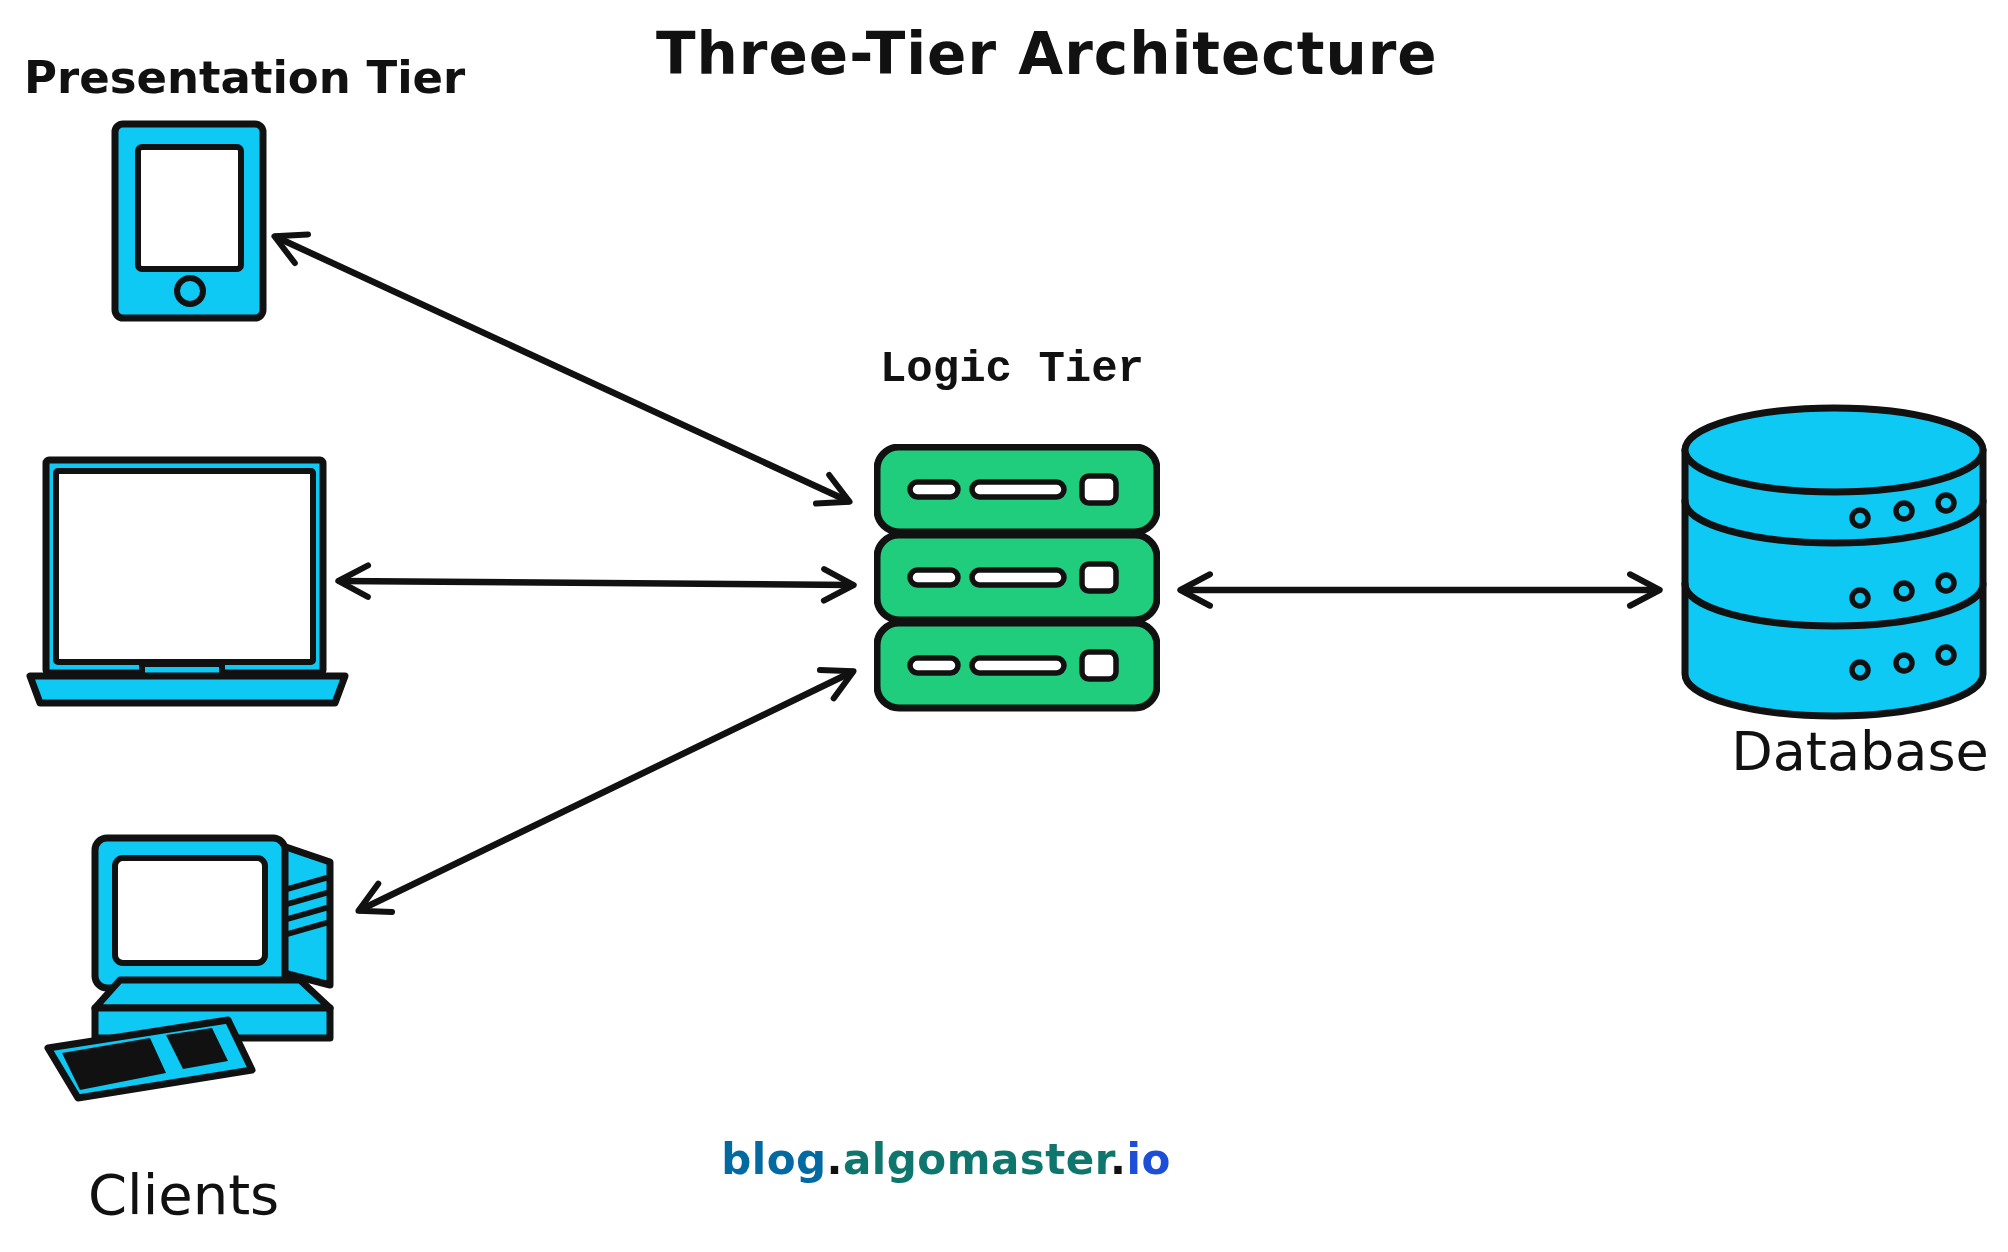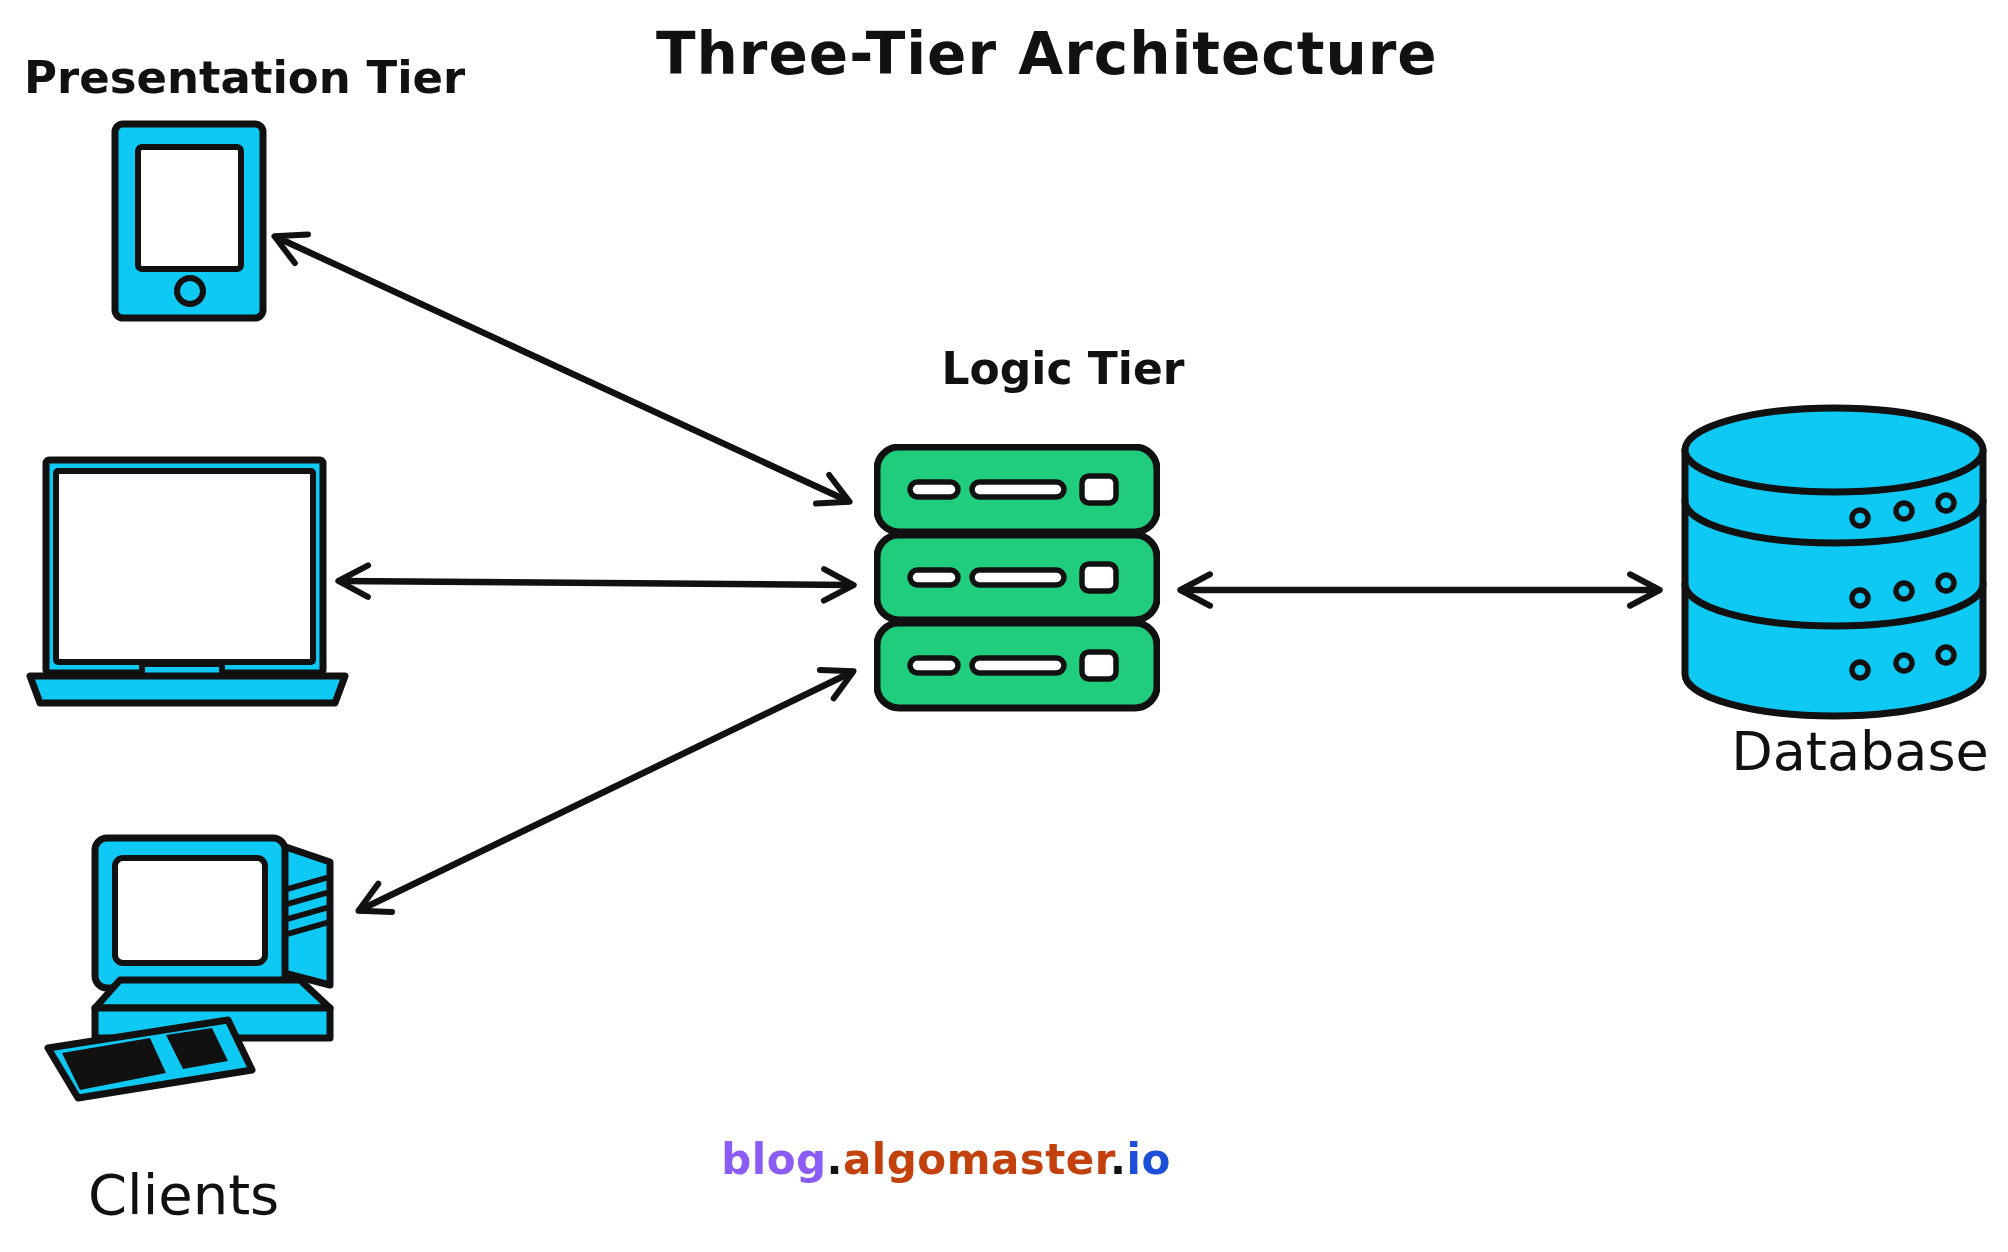--- a/index.html
+++ b/index.html
@@ -35,21 +35,21 @@
   .footer{font-size:42px;font-weight:700;letter-spacing:0.5px;}
 </style>
 </head>
 <body>
 
 <div class="canvas">
 
   <div class="abs label title center" style="left:656px;top:24px;width:724px;">Three-Tier Architecture</div>
 
   <div class="abs label tier-label" style="left:24px;top:54px;font-size:45px;">Presentation Tier</div>
-  <div class="abs label tier-label center" style="left:923px;top:346px;width:280px;">Logic Tier</div>
+  <div class="abs label tier-label center" style="left:872px;top:346px;width:280px;font-family:Liberation Mono, monospace;">Logic Tier</div>
 
   <div class="abs label caption" style="left:88px;top:1166px;font-size:56px;">Clients</div>
   <div class="abs label caption center" style="left:1695px;top:724px;width:330px;">Database</div>
 
   <svg class="abs" style="left:0;top:0;" width="2008" height="1252" viewBox="0 0 2008 1252">
     <defs>
       <marker id="ah" viewBox="0 0 24 24" refX="20" refY="12" markerWidth="42" markerHeight="42" markerUnits="userSpaceOnUse" orient="auto-start-reverse">
         <path d="M4 3 L21 12 L4 21" fill="none" stroke="#111111" stroke-width="3.4" stroke-linecap="round" stroke-linejoin="round"></path>
       </marker>
     </defs>
@@ -120,16 +120,16 @@
       <circle cx="180" cy="196" r="8" class="fill-cyan stroke sw5"></circle>
       <circle cx="224" cy="189" r="8" class="fill-cyan stroke sw5"></circle>
       <circle cx="266" cy="181" r="8" class="fill-cyan stroke sw5"></circle>
       <circle cx="180" cy="268" r="8" class="fill-cyan stroke sw5"></circle>
       <circle cx="224" cy="261" r="8" class="fill-cyan stroke sw5"></circle>
       <circle cx="266" cy="253" r="8" class="fill-cyan stroke sw5"></circle>
     </g>
   </svg>
 
   <div class="abs label footer center" style="left:656px;top:1138px;width:580px;">
-    <span style="color: #8b5cf6;">blog</span><span style="color: rgb(17, 17, 17);">.</span><span style="color: #c2410c;">algomaster</span><span style="color: rgb(17, 17, 17);">.</span><span style="color: #1d4ed8;">io</span>
+    <span style="color: #0369a1;">blog</span><span style="color: rgb(17, 17, 17);">.</span><span style="color: #0f766e;">algomaster</span><span style="color: rgb(17, 17, 17);">.</span><span style="color: #1d4ed8;">io</span>
   </div>
 
 </div>
 
 </body></html>

